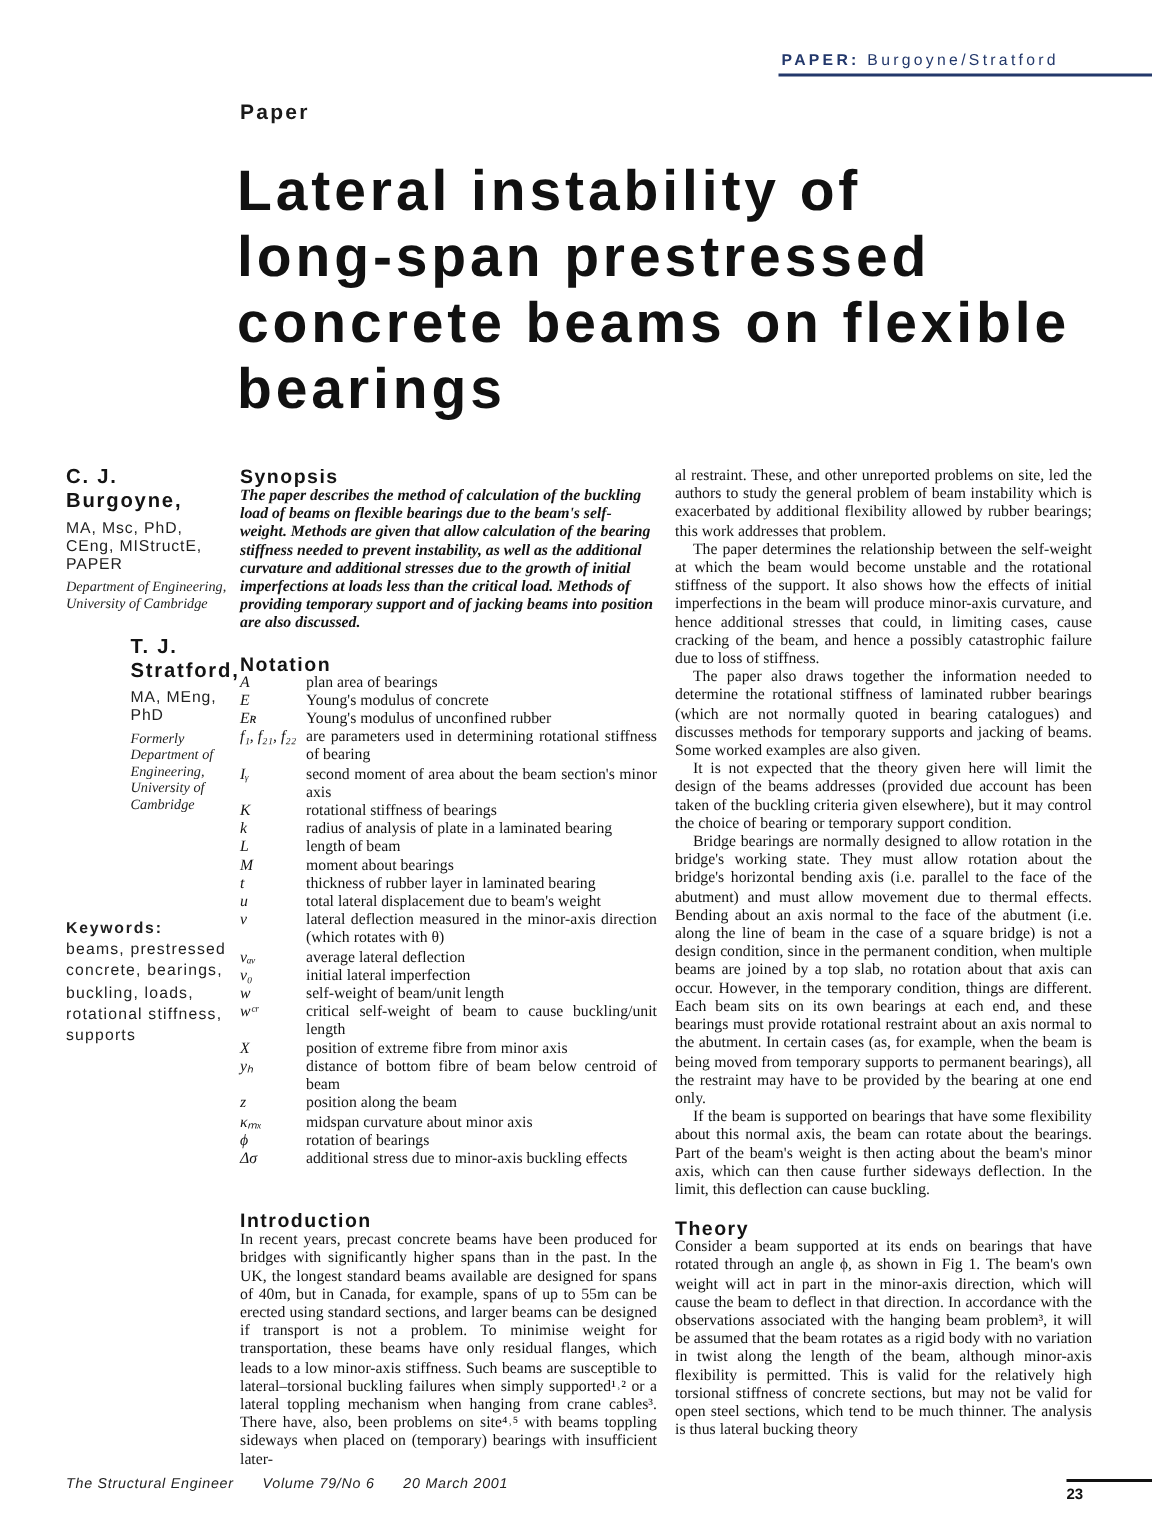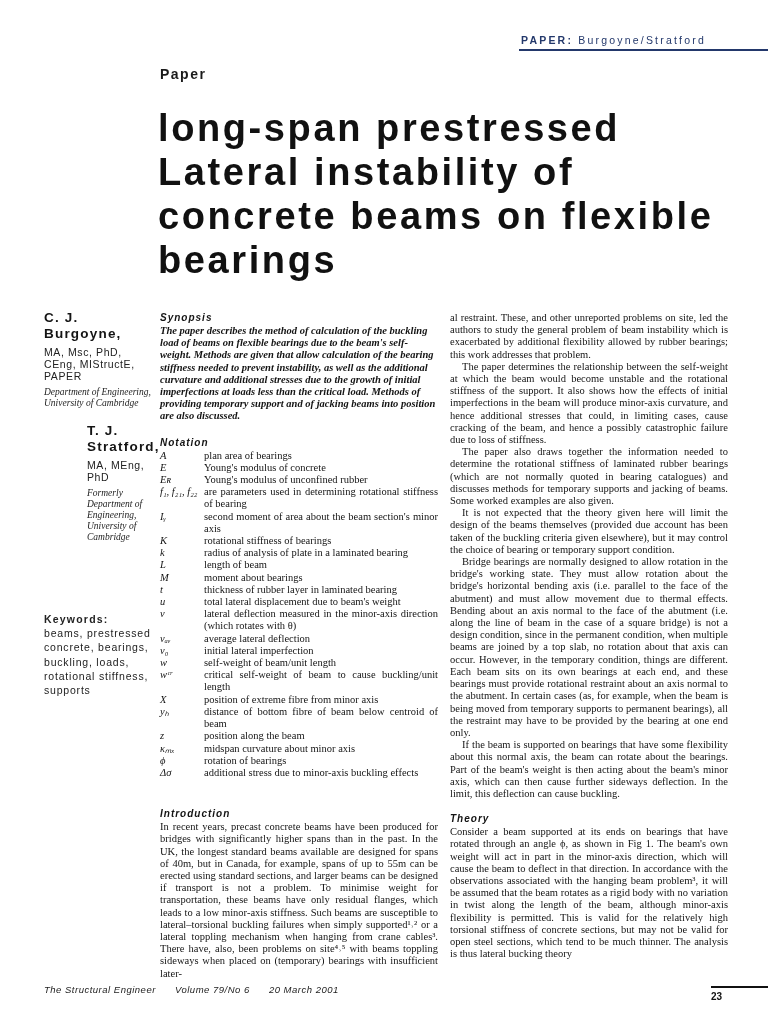--- a/index.html
+++ b/index.html
@@ -19,21 +19,21 @@
   .author-name { font-family: "Liberation Sans", sans-serif; font-weight: bold; font-size: 13.5px; line-height: 16px; letter-spacing: 1.2px; margin: 0; }
   .author-quals { font-family: "Liberation Sans", sans-serif; font-size: 10.5px; line-height: 12px; letter-spacing: 0.6px; margin-top: 4px; color: #222; }
   .author-affil { font-family: "Liberation Serif", serif; font-style: italic; font-size: 9.5px; line-height: 11px; margin-top: 5px; color: #222; }
   .author-block + .author-block { margin-top: 14px; margin-left: 43px; }
 
   .keywords { position: absolute; left: 44px; top: 612px; width: 112px; font-family: "Liberation Sans", sans-serif; font-size: 10.5px; line-height: 14.2px; letter-spacing: 0.8px; color: #222; }
   .keywords .kw-head { font-weight: bold; letter-spacing: 1.2px; }
 
   
   .mid-col { position: absolute; left: 160px; top: 311px; width: 278px; }
-  .heading { font-family: "Liberation Sans", sans-serif; font-weight: bold; font-size: 10px; letter-spacing: 1px; line-height: 13px; margin: 0; font-style: italic; }
+  .heading { font-family: "Liberation Sans", sans-serif; font-weight: bold; font-size: 13px; letter-spacing: 1px; line-height: 13px; margin: 0; }
   .synopsis { font-family: "Liberation Serif", serif; font-style: italic; font-weight: bold; font-size: 10.5px; line-height: 12.2px; margin: 1px 0 0 0; text-align: left; }
   .notation-head { margin-top: 13px; }
   table.notation { border-collapse: collapse; width: 278px; font-family: "Liberation Serif", serif; font-size: 10.5px; line-height: 12.2px; margin-top: 1px; }
   table.notation td { padding: 0; vertical-align: top; }
   table.notation td.sym { width: 44px; font-style: italic; }
   table.notation td.def { text-align: justify; }
   .intro-head { margin-top: 28px; }
   .body-text { font-family: "Liberation Serif", serif; font-size: 10.5px; line-height: 12.2px; text-align: justify; margin: 1px 0 0 0; }
   .body-text p { margin: 0; }
   .body-text p.indent { text-indent: 12px; }
@@ -53,22 +53,22 @@
 
 <div class="running-head">
   <b>PAPER:</b>
   <span>Burgoyne/Stratford</span>
 </div>
 <div class="running-rule"></div>
 
 <div class="section-label">Paper</div>
 
 <h1 class="title">
+  <span>Lateral instability of</span>
   <span>long-span prestressed</span>
-  <span>Lateral instability of</span>
   <span>concrete beams on flexible</span>
   <span>bearings</span>
 </h1>
 
 <div class="left-col">
   <div class="author-block">
     <p class="author-name">C. J. Burgoyne,</p>
     <div class="author-quals">MA, Msc, PhD, CEng, MIStructE, PAPER</div>
     <div class="author-affil">Department of Engineering, University of Cambridge</div>
   </div>
@@ -186,21 +186,21 @@
   <div class="body-text">
     <p>In recent years, precast concrete beams have been produced for bridges with significantly higher spans than in the past. In the UK, the longest standard beams available are designed for spans of 40m, but in Canada, for example, spans of up to 55m can be erected using standard sections, and larger beams can be designed if transport is not a problem. To minimise weight for transportation, these beams have only residual flanges, which leads to a low minor-axis stiffness. Such beams are susceptible to lateral–torsional buckling failures when simply supported¹˒² or a lateral toppling mechanism when hanging from crane cables³. There have, also, been problems on site⁴˒⁵ with beams toppling sideways when placed on (temporary) bearings with insufficient later-</p>
   </div>
 </div>
 
 <div class="right-col">
   <div class="body-text">
     <p>al restraint. These, and other unreported problems on site, led the authors to study the general problem of beam instability which is exacerbated by additional flexibility allowed by rubber bearings; this work addresses that problem.</p>
     <p class="indent">The paper determines the relationship between the self-weight at which the beam would become unstable and the rotational stiffness of the support. It also shows how the effects of initial imperfections in the beam will produce minor-axis curvature, and hence additional stresses that could, in limiting cases, cause cracking of the beam, and hence a possibly catastrophic failure due to loss of stiffness.</p>
     <p class="indent">The paper also draws together the information needed to determine the rotational stiffness of laminated rubber bearings (which are not normally quoted in bearing catalogues) and discusses methods for temporary supports and jacking of beams. Some worked examples are also given.</p>
-    <p class="indent">It is not expected that the theory given here will limit the design of the beams themselves (provided due account has been taken of the buckling criteria given elsewhere), but it may control the choice of bearing or temporary support condition.</p>
+    <p class="indent">It is not expected that the theory given here will limit the design of the beams addresses (provided due account has been taken of the buckling criteria given elsewhere), but it may control the choice of bearing or temporary support condition.</p>
     <p class="indent">Bridge bearings are normally designed to allow rotation in the bridge's working state. They must allow rotation about the bridge's horizontal bending axis (i.e. parallel to the face of the abutment) and must allow movement due to thermal effects. Bending about an axis normal to the face of the abutment (i.e. along the line of beam in the case of a square bridge) is not a design condition, since in the permanent condition, when multiple beams are joined by a top slab, no rotation about that axis can occur. However, in the temporary condition, things are different. Each beam sits on its own bearings at each end, and these bearings must provide rotational restraint about an axis normal to the abutment. In certain cases (as, for example, when the beam is being moved from temporary supports to permanent bearings), all the restraint may have to be provided by the bearing at one end only.</p>
     <p class="indent">If the beam is supported on bearings that have some flexibility about this normal axis, the beam can rotate about the bearings. Part of the beam's weight is then acting about the beam's minor axis, which can then cause further sideways deflection. In the limit, this deflection can cause buckling.</p>
   </div>
   <h3 class="heading theory-head">Theory</h3>
   <div class="body-text">
     <p>Consider a beam supported at its ends on bearings that have rotated through an angle ϕ, as shown in Fig 1. The beam's own weight will act in part in the minor-axis direction, which will cause the beam to deflect in that direction. In accordance with the observations associated with the hanging beam problem³, it will be assumed that the beam rotates as a rigid body with no variation in twist along the length of the beam, although minor-axis flexibility is permitted. This is valid for the relatively high torsional stiffness of concrete sections, but may not be valid for open steel sections, which tend to be much thinner. The analysis is thus lateral bucking theory</p>
   </div>
 </div>
 
 <div class="footer">

